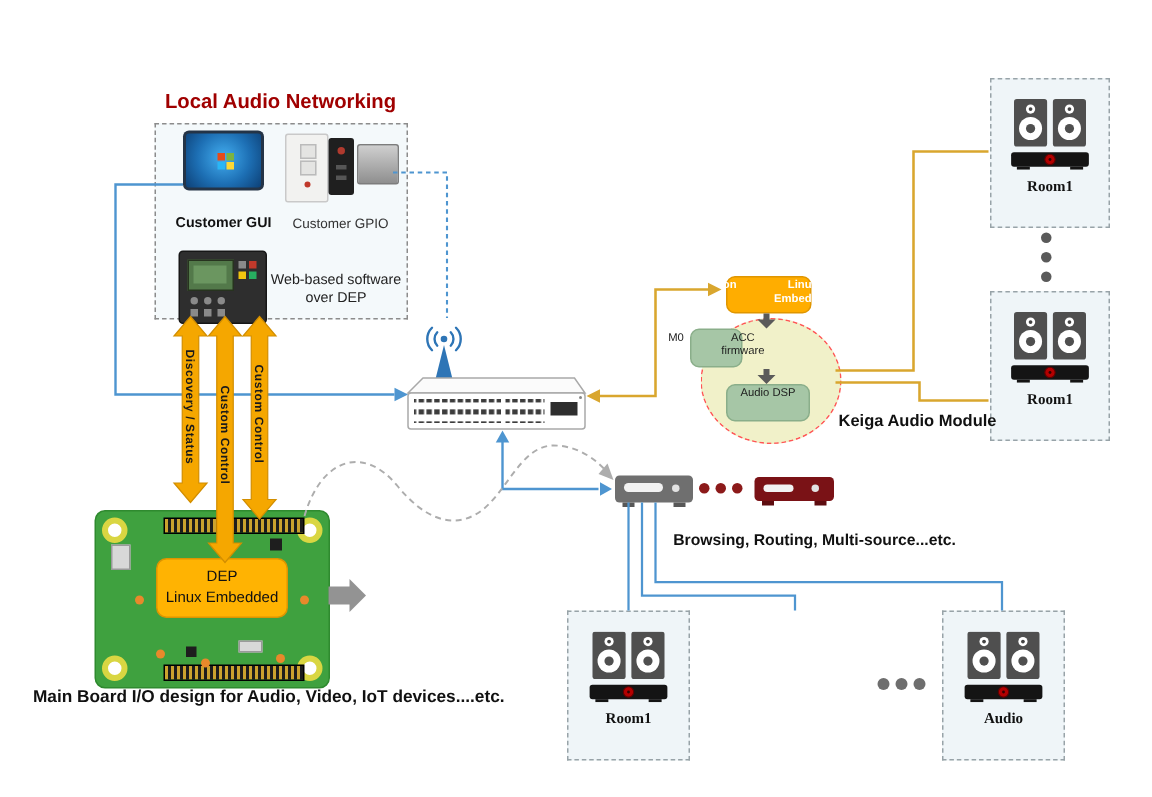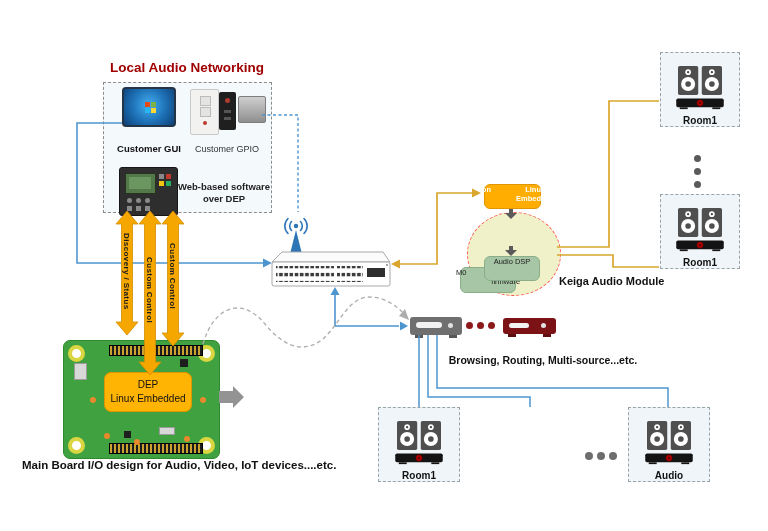--- a/index.html
+++ b/index.html
@@ -12,21 +12,21 @@
   .msg{left:247px;top:377px;font-size:10px;color:#7F7F7F;line-height:17px;z-index:3;}
   .dante-text{left:448px;top:354px;width:190px;text-align:center;font-size:10.5px;
               font-weight:bold;color:#111;line-height:13px;z-index:3;}
   .keiga-label{left:559px;top:275px;font-size:11px;font-weight:bold;color:#111;z-index:12;}
   
   .localbox{left:103px;top:82px;width:167px;height:129px;border:1px dashed #8c8c8c;
             background:#F4F9FB;z-index:1;}
   .gui-label{left:116px;top:143px;width:66px;text-align:center;font-size:9.5px;font-weight:bold;color:#111;z-index:3;}
   .gpio-label{left:186px;top:144px;width:82px;text-align:center;font-size:9px;color:#333;z-index:3;}
   .web-note{left:177px;top:181px;width:94px;text-align:center;font-size:9.5px;color:#222;line-height:12px;z-index:3;}
-  .web-note span{display:block;font-weight:bold;}
+  .web-note span{display:block;}
   
   .laptop{left:122px;top:87px;width:54px;height:40px;background:#243447;border-radius:4px;
           padding:2px;box-sizing:border-box;z-index:2;}
   .laptop .screen{position:relative;width:100%;height:100%;border-radius:2px;
     background:radial-gradient(circle at 50% 45%, #43aef0 0%, #1d6fb4 55%, #0d4076 100%);}
   .wf{position:absolute;width:5px;height:5px;}
   
   .plate1{left:190px;top:89px;width:27px;height:44px;background:#F2F2F0;border:1px solid #c9c9c9;border-radius:2px;z-index:2;}
   .plate1 i{position:absolute;left:9px;width:9px;height:8px;background:#e4e4e2;border:1px solid #bbb;}
   .plate1 .dotr{position:absolute;left:12px;top:31px;width:4px;height:4px;border-radius:50%;background:#c0392b;border:0;}
@@ -54,39 +54,39 @@
           border-radius:7px;z-index:11;display:flex;flex-direction:column;justify-content:center;
           text-align:center;font-size:10px;color:#111;line-height:14px;box-sizing:border-box;}
   
   .keiga-circle{left:467px;top:212px;width:92px;height:82px;border:1.5px dashed #FF5555;
                 border-radius:50%;background:#F1F1C9;z-index:9;}
   .kbox{z-index:11;border-radius:6px;display:flex;justify-content:center;
         text-align:center;box-sizing:border-box;line-height:9px;gap:25px;}
   .onion{left:484px;top:184px;width:57px;height:25px;background:#FFAD00;border:1px solid #E09600;
          font-size:7.5px;color:#fff;font-weight:bold;}
   .green{background:#A6C6A6;border:1px solid #8AAE8A;font-size:7.5px;color:#1c1c1c;}
-  .m0{left:460px;top:219px;width:56px;height:26px;margin-top:48px;}
+  .m0{left:460px;top:219px;width:35px;height:26px;}
   .dsp{left:484px;top:256px;width:56px;height:25px;}
   
   .gdev{left:410px;top:317px;width:52px;height:18px;background:#6F6F6F;border-radius:3px;z-index:10;}
   .gdev .slot,.rdev .slot{position:absolute;left:6px;top:5px;width:26px;height:6px;background:#F2F2F2;border-radius:3px;}
   .gdev .knob,.rdev .knob{position:absolute;width:5px;height:5px;border-radius:50%;background:#e2e2e2;top:6px;}
   .foot{position:absolute;bottom:-3px;width:8px;height:3px;background:#585858;}
   .rdev{left:503px;top:318px;width:53px;height:16px;background:#7A1216;border-radius:3px;z-index:10;}
   .rdev .slot{width:20px;height:5px;}
   .rdev .foot{background:#5e0d10;}
   .dotrow{display:flex;gap:4px;z-index:10;}
   .dotrow i{width:8px;height:8px;border-radius:50%;display:block;}
   .reddots{left:466px;top:322px;} .reddots i{background:#8C1A1A;width:7px;height:7px;}
   .graydots{left:585px;top:452px;} .graydots i{background:#6e6e6e;}
   .vdots{left:694px;top:155px;display:flex;flex-direction:column;gap:6px;z-index:10;}
   .vdots i{width:7px;height:7px;border-radius:50%;background:#5a5a5a;display:block;}
   
-  .room{width:80px;height:75px;border:1px dashed #98A3A8;background:#EFF5F8;z-index:10;
-        display:flex;flex-direction:column;align-items:center;box-sizing:border-box;padding-top:13px;}
+  .room{width:80px;height:100px;border:1px dashed #98A3A8;background:#EFF5F8;z-index:10;
+        display:flex;flex-direction:column;align-items:center;box-sizing:border-box;padding-top:13px;font-family:Liberation Serif, serif;}
   .room-label{margin-top:5px;font-size:10px;font-weight:bold;color:#111;}
   
   .vlab{writing-mode:vertical-rl;font-size:8px;font-weight:bold;color:#1a1a1a;
         letter-spacing:.4px;z-index:21;white-space:nowrap;}
   
   #overlay{position:absolute;left:0;top:0;z-index:20;pointer-events:none;}
 </style>
 </head>
 <body>
 

